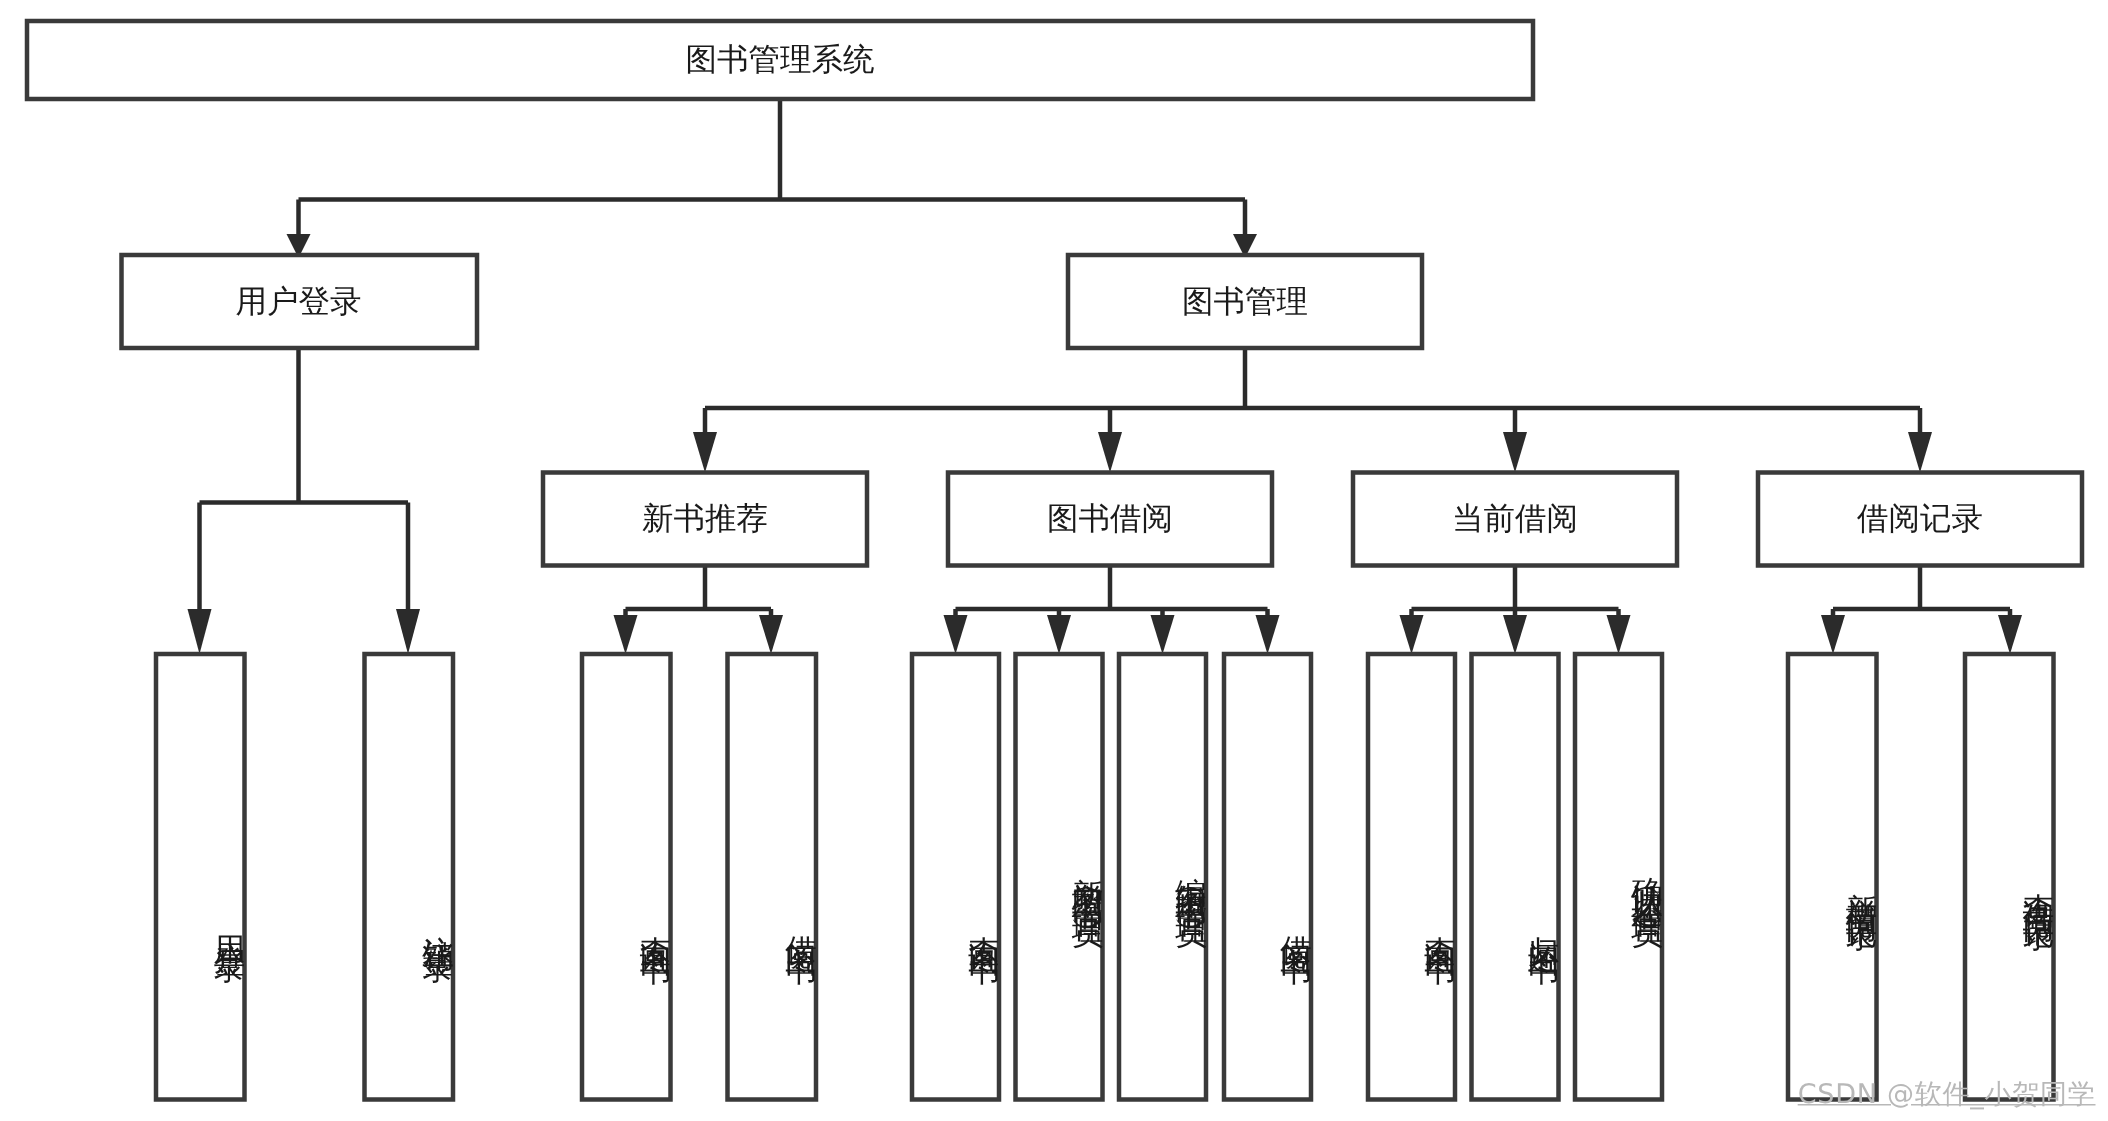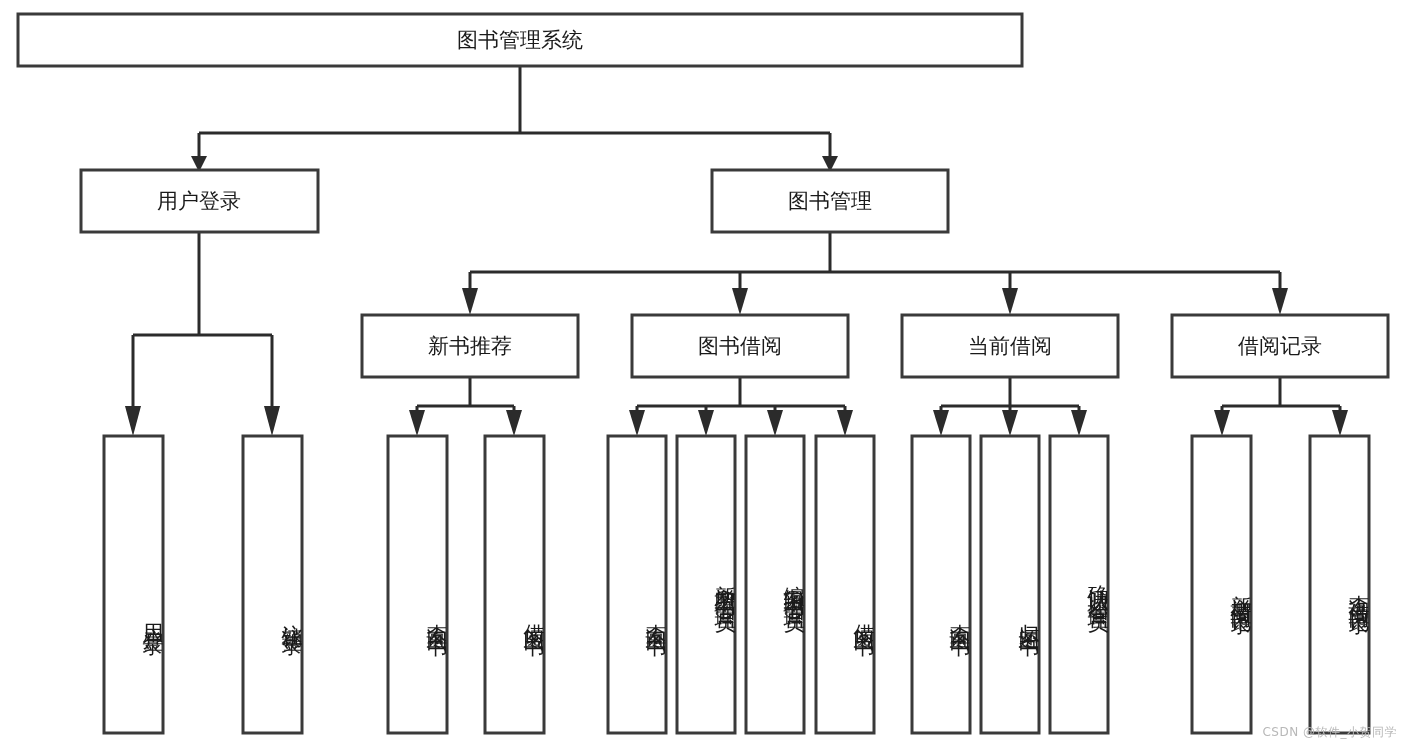--- a/index.html
+++ b/index.html
@@ -62,24 +62,25 @@
     align-items: flex-start;
     justify-content: center;
     white-space: nowrap;
     pointer-events: none;
   }
   .watermark {
     position: absolute;
     right: 8px;
     bottom: 6px;
     font-family: "DejaVu Sans", "Liberation Sans", sans-serif;
-    font-size: 12px;
+    font-size: 18px;
     color: #b8b8b8;
     white-space: nowrap;
     letter-spacing: 0.5px;
+    text-decoration: underline;
   }
 </style>
 </head>
 <body>
 
 <div id="diagram-root">
 
   <svg class="diagram-canvas" viewBox="0 0 1405 747">
 
     <g>

